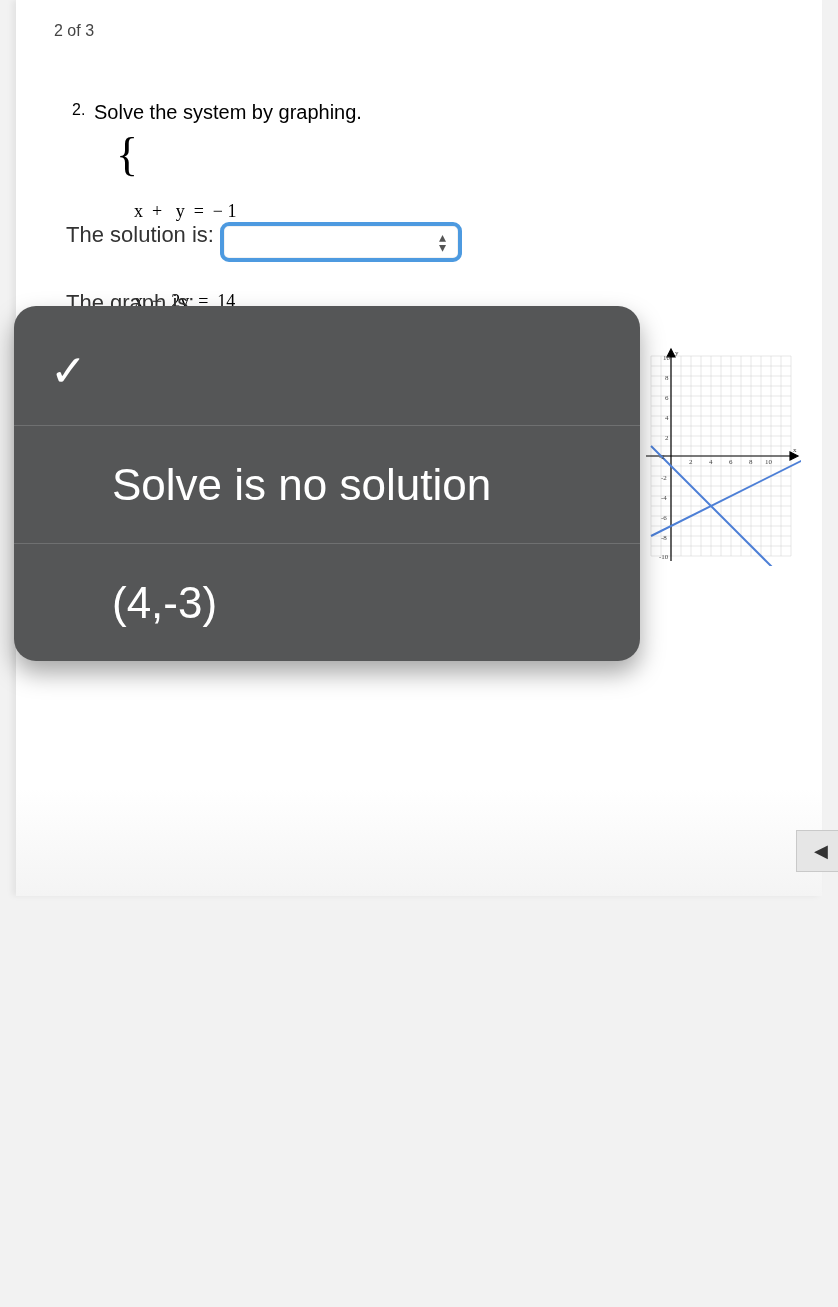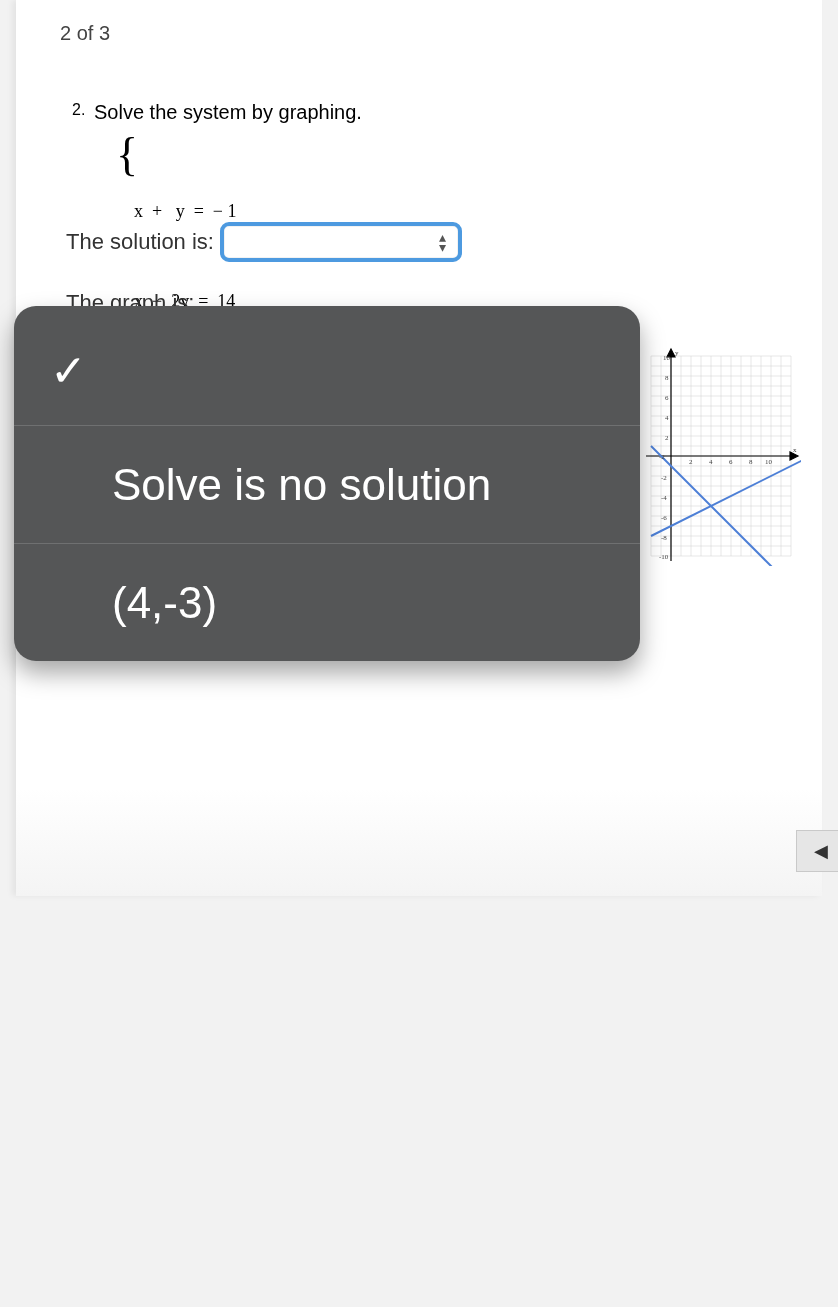--- a/index.html
+++ b/index.html
@@ -6,22 +6,22 @@
   html, body { width: 838px; height: 1307px; font-family: Arial, Helvetica, sans-serif; background:#f2f2f2; overflow:hidden; }
   .page {
     position: absolute;
     left: 16px; top: 0;
     width: 806px;
     height: 896px;
     background: linear-gradient(to bottom, #ffffff 0%, #ffffff 88%, #f4f4f4 100%);
     box-shadow: -4px 0 6px rgba(0,0,0,0.06);
   }
   .pager {
-    position:absolute; left:44px; top:22px;
-    font-size:20px; color:#444;
+    position:absolute; left:38px; top:22px;
+    font-size:16px; color:#444;
   }
   .qnum {
     position:absolute; left:56px; top:101px;
     font-size:16px; color:#000;
   }
   .prompt {
     position:absolute; left:78px; top:101px;
     font-size:20px; color:#000;
   }
   .equations {
@@ -31,21 +31,21 @@
   }
   .brace {
     font-size:46px; line-height:46px;
     position:absolute; left:0; top:2px;
     font-family: serif;
   }
   .eqlines { position:absolute; left:18px; top:6px; line-height:30px; white-space:pre; }
 
   .solution-row {
     position:absolute; left:50px; top:222px;
-    display:flex; align-items:center; gap:6px;
+    display:flex; gap:6px;
     font-size:22px; color:#333;
   }
   .select-highlight {
     width: 242px; height: 40px;
     border: 4px solid #4d9ae0;
     border-radius: 9px;
     background: #fff;
     display:flex; align-items:center; justify-content:flex-end;
     padding-right:12px;
     box-shadow: 0 0 0 1px rgba(0,0,0,0.05) inset;

